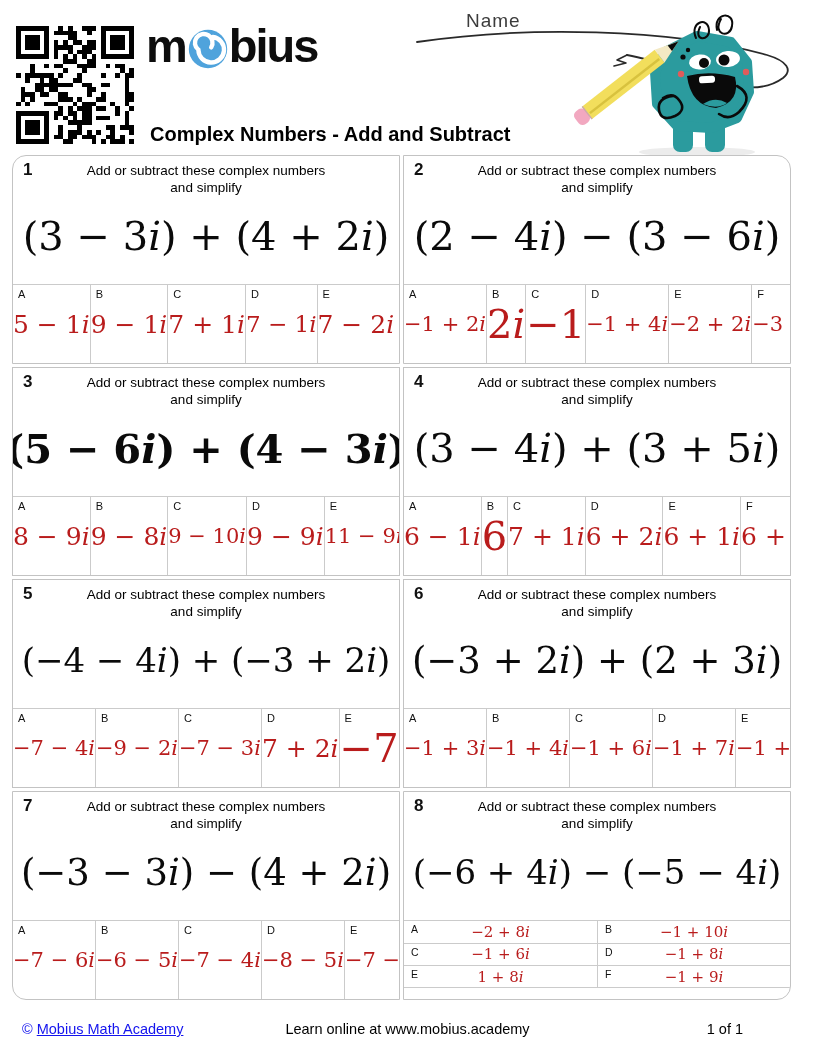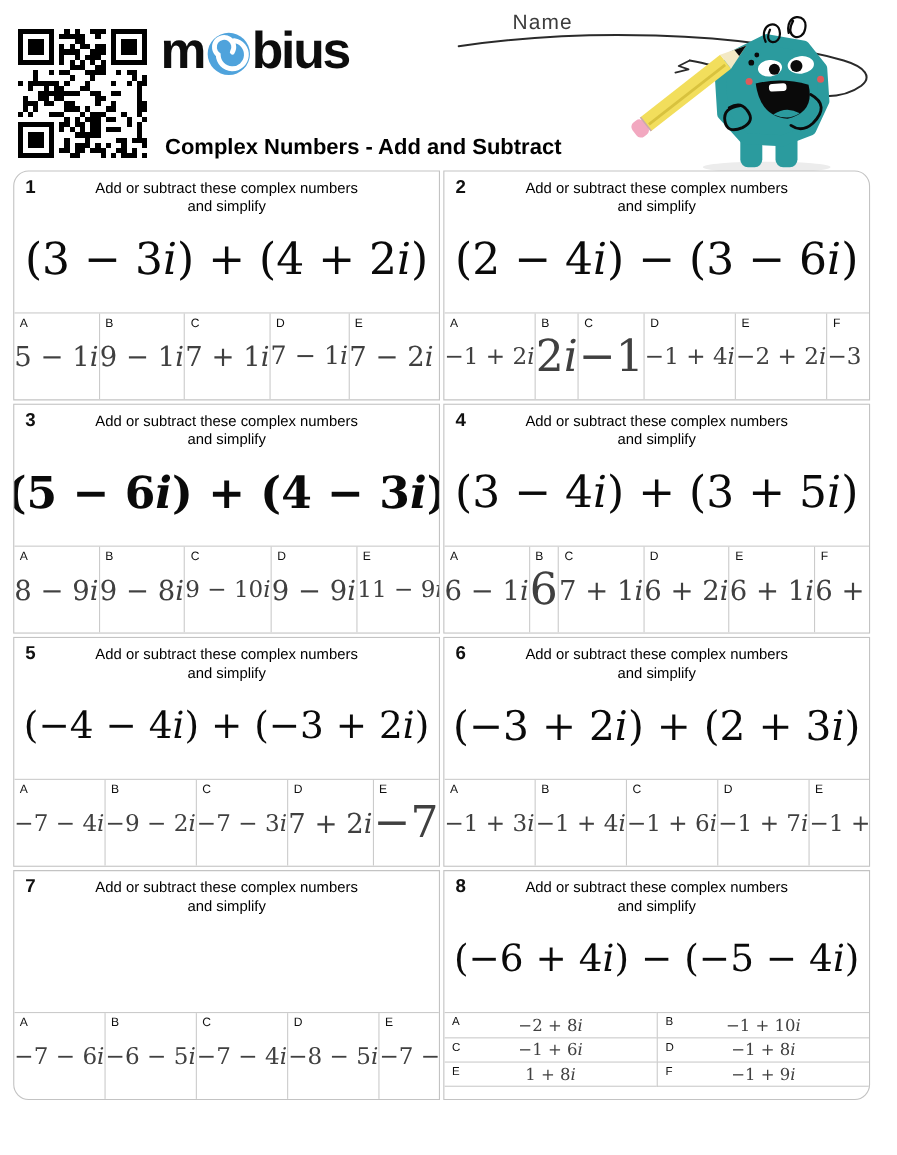--- a/index.html
+++ b/index.html
@@ -29,21 +29,21 @@
   .q-expr-wrap { position:absolute; left:0; right:0; top:34px; height:92px;
                  display:flex; align-items:center; justify-content:center; }
   .q-expr { font-family:"DejaVu Serif", serif; white-space:nowrap; color:#0a0a0a; }
   .q-expr i, .ans-val i { font-family:"DejaVu Serif", serif; font-style:italic; }
 
   .ans-strip { position:absolute; left:0; right:0; bottom:0; top:128px;
                border-top:1px solid #cbcbcb; display:grid; grid-template-columns:repeat(6,1fr); }
   .ans-cell { position:relative; display:flex; align-items:center; justify-content:center; }
   .ans-cell + .ans-cell { border-left:1px solid #cbcbcb; }
   .ans-letter { position:absolute; left:5px; top:3px; font-size:11px; color:#111; }
-  .ans-val { font-family:"DejaVu Serif", serif; color:#404040; white-space:nowrap; }
+  .ans-val { font-family:"DejaVu Serif", serif; color:#b91c1c; white-space:nowrap; }
 
   .ans-table { position:absolute; left:0; right:0; top:128px; bottom:11px;
                display:grid; grid-template-columns:1fr 1fr; grid-auto-rows:1fr; }
   .ans-tcell { position:relative; display:flex; align-items:center; justify-content:center;
                border-top:1px solid #cbcbcb; }
   .ans-tcell:nth-child(2n) { border-left:1px solid #cbcbcb; }
   .ans-tcell.lastrow { border-bottom:1px solid #cbcbcb; }
   .ans-tcell .ans-letter { left:7px; top:2px; font-size:10.5px; }
   .ans-tcell .ans-val { font-size:15px; }
 
@@ -506,20 +506,23 @@
           </div>
           <div class="ans-cell">
             <span class="ans-letter">E</span>
             <span class="ans-val" style="font-size: 21px;">−1 + 5</span>
           </div>
         </div>
       </div>
       <div class="card bl">
       <div class="q-num">7</div>
       <div class="q-instr">Add or subtract these complex numbers and simplify</div>
+      <div class="q-expr-wrap">
+        <span class="q-expr" style="font-size: 37px;">(−3 − 3<i>i</i>) − (4 + 2<i>i</i>)</span>
+      </div>
     <div class="ans-strip">
           <div class="ans-cell">
             <span class="ans-letter">A</span>
             <span class="ans-val" style="font-size: 21px;">−7 − 6<i>i</i></span>
           </div>
           <div class="ans-cell">
             <span class="ans-letter">B</span>
             <span class="ans-val" style="font-size: 21px;">−6 − 5<i>i</i></span>
           </div>
           <div class="ans-cell">
@@ -564,14 +567,19 @@
             <span class="ans-val">1 + 8<i>i</i></span>
           </div>
           <div class="ans-tcell lastrow">
             <span class="ans-letter">F</span>
             <span class="ans-val">−1 + 9<i>i</i></span>
           </div>
         </div>
       </div>
     </div>
 
+  <div id="footer">
+    <span id="footer-copy"><span>© </span><a id="footer-link">Mobius Math Academy</a></span>
+    <span id="footer-center">Learn online at www.mobius.academy</span>
+    <span id="footer-page">1 of 1</span>
+  </div>
 
 </div>
 
 </body></html>

